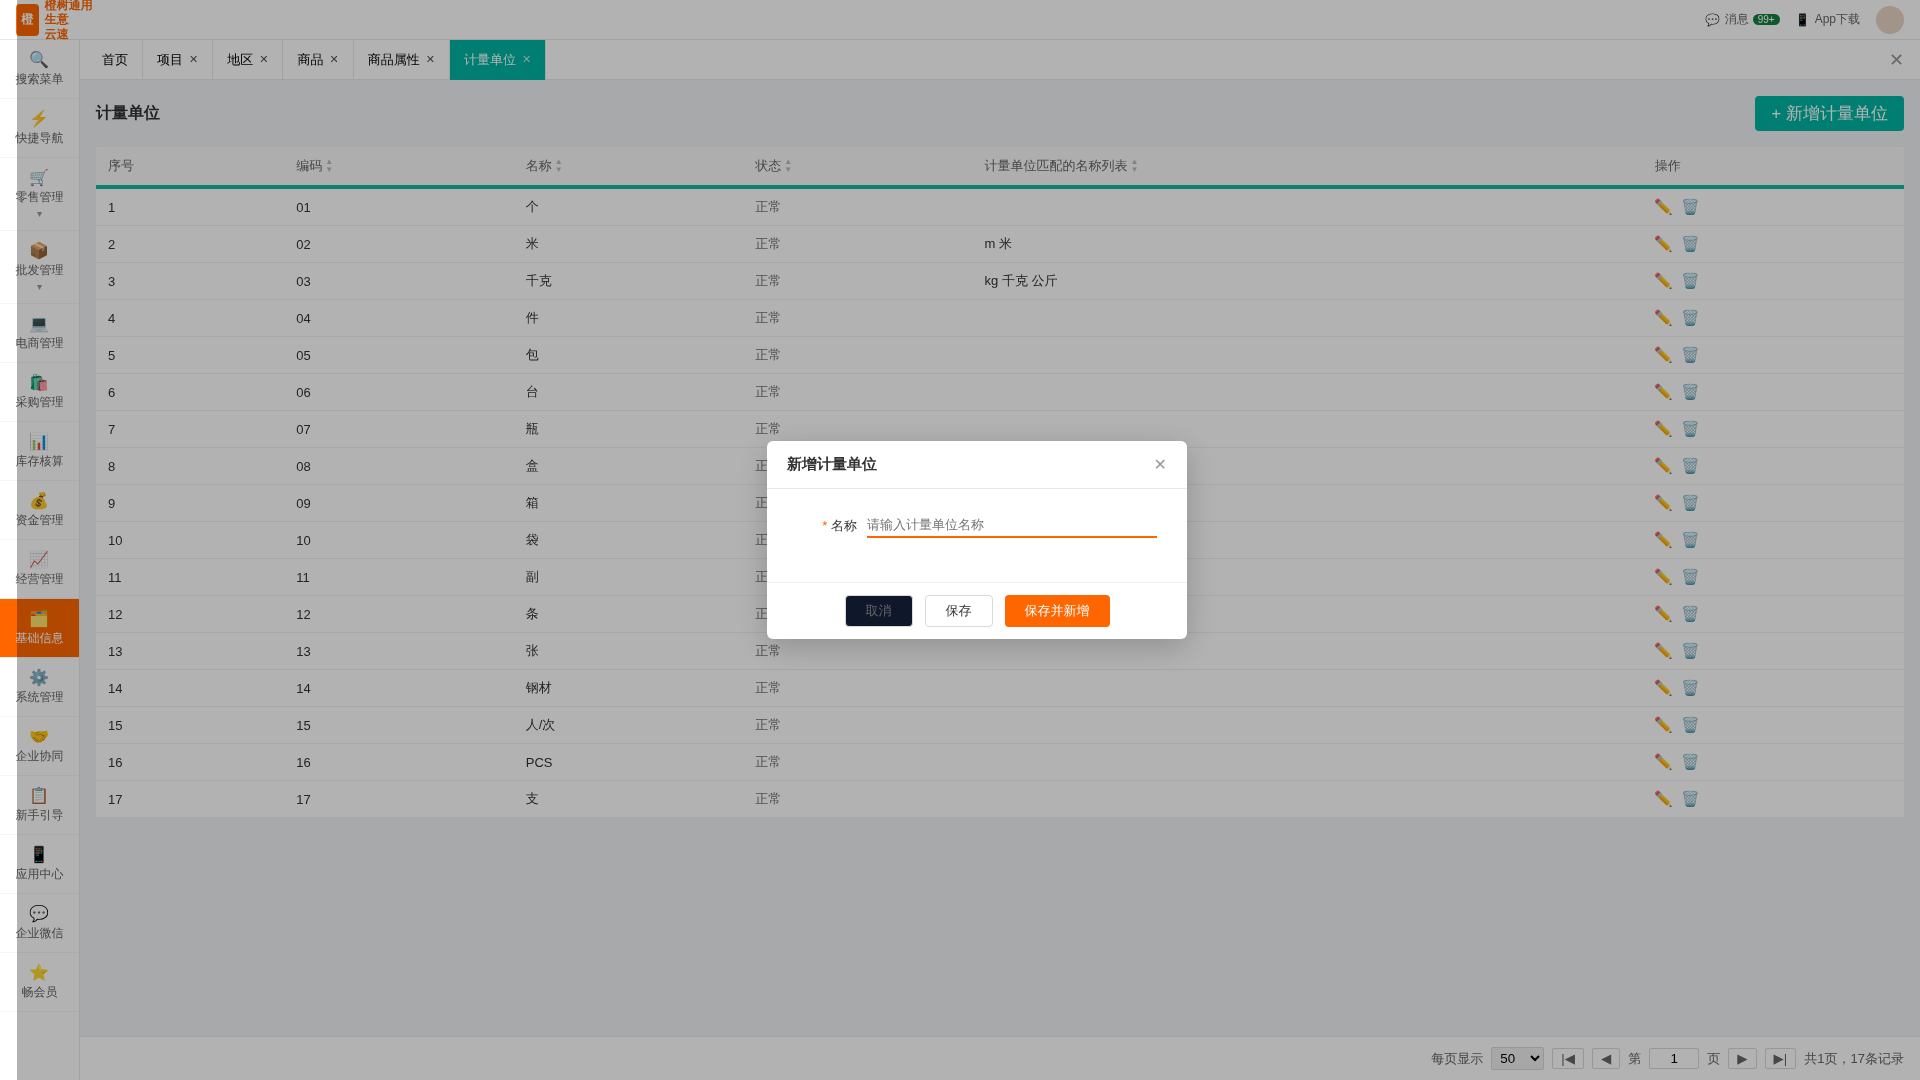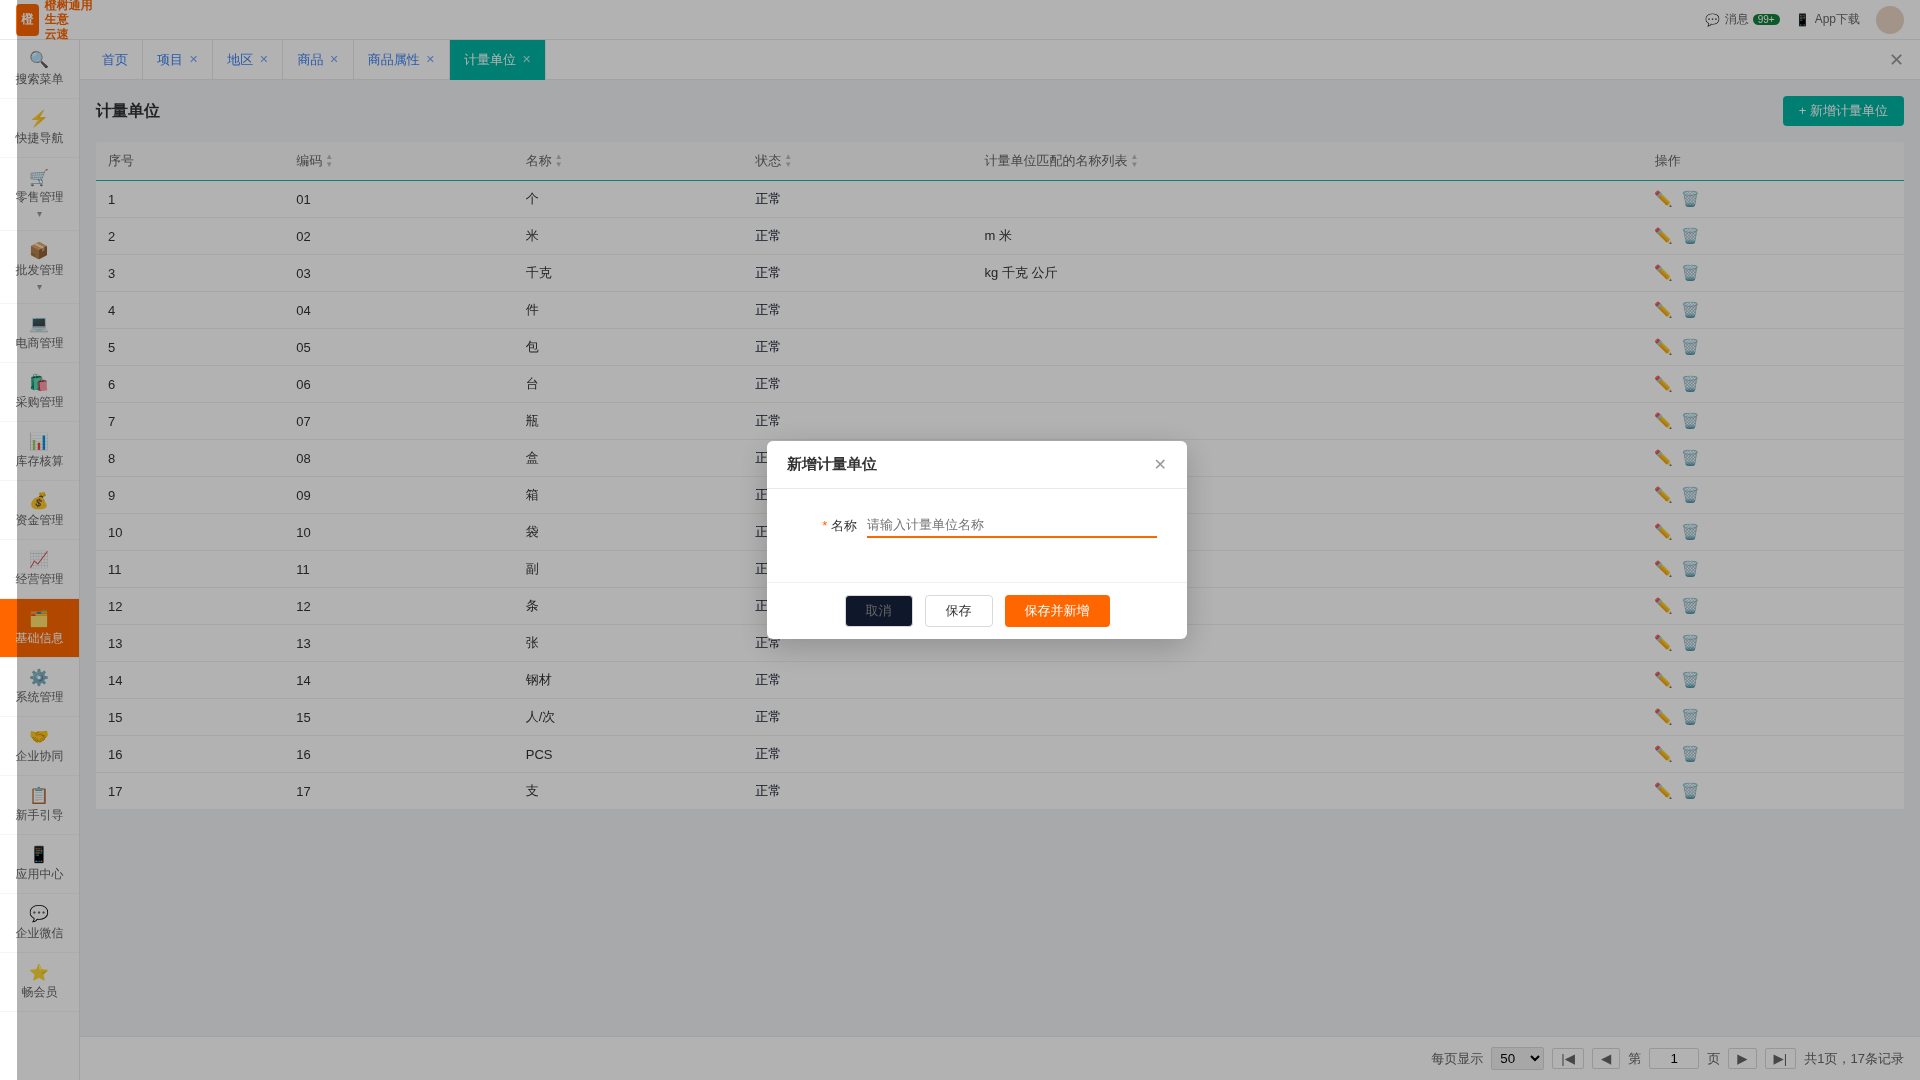--- a/index.html
+++ b/index.html
@@ -23,37 +23,37 @@
     .sidebar { width: 80px; background: #fff; border-right: 1px solid #e8e8e8; display: flex; flex-direction: column; overflow-y: auto; flex-shrink: 0; }
     .sidebar-item { padding: 10px 4px; text-align: center; cursor: pointer; color: #666; font-size: 12px; border-bottom: 1px solid #f5f5f5; }
     .sidebar-item.active { background: #f60; color: #fff; }
     .sidebar-item .s-icon { font-size: 16px; margin-bottom: 2px; }
 
     
     .content-area { flex: 1; display: flex; flex-direction: column; overflow: hidden; background: #f0f2f5; }
 
     
     .tab-bar { background: #fff; border-bottom: 1px solid #e8e8e8; display: flex; align-items: center; height: 40px; padding: 0 0 0 8px; flex-shrink: 0; }
-    .tab { display: flex; align-items: center; gap: 6px; padding: 0 14px; height: 40px; font-size: 13px; cursor: pointer; color: #3b82f6; border-right: 1px solid #e8e8e8; }
+    .tab { display: flex; align-items: center; gap: 6px; padding: 0 14px; height: 40px; font-size: 13px; cursor: pointer; color: #000000; border-right: 1px solid #e8e8e8; }
     .tab.active { background: #00b5a3; color: #fff; }
     .tab .close-btn { font-size: 11px; cursor: pointer; opacity: 0.7; }
     .tab.active .close-btn { color: #fff; }
     .tab-close-all { margin-left: auto; margin-right: 8px; padding: 4px 8px; font-size: 18px; cursor: pointer; color: #999; }
 
     
     .page-content { flex: 1; overflow: auto; padding: 16px; }
     .page-title { font-size: 16px; font-weight: bold; color: #333; margin-bottom: 16px; display: flex; justify-content: space-between; align-items: center; }
-    .btn-add { background: #00b5a3; color: #fff; border: none; padding: 6px 16px; border-radius: 4px; cursor: pointer; font-size: 13px; }
+    .btn-add { background: #00b5a3; color: #fff; border: none; padding: 6px 16px; border-radius: 4px; cursor: pointer; font-size: 17px; }
 
     
     .data-table { width: 100%; background: #fff; border-collapse: collapse; border-radius: 4px; overflow: hidden; }
     .data-table thead tr { background: #fafafa; }
-    .data-table th { padding: 10px 12px; text-align: left; color: #666; font-weight: normal; border-bottom: 1px solid #14b8a6; font-size: 13px; white-space: nowrap; }
+    .data-table th { padding: 10px 12px; text-align: left; color: #666; font-weight: normal; border-bottom: 4px solid #14b8a6; font-size: 13px; white-space: nowrap; }
     .data-table td { padding: 9px 12px; border-bottom: 1px solid #f0f0f0; color: #333; font-size: 13px; }
-    .status-normal { color: #0f172a; }
+    .status-normal { color: #737373; }
     .action-icons { display: flex; gap: 8px; color: #aaa; }
     .action-icon { cursor: pointer; font-size: 15px; }
     .th-sort { display: flex; align-items: center; gap: 3px; }
     .sort-arrows { display: flex; flex-direction: column; font-size: 8px; color: #bbb; line-height: 1; }
 
     
     .pagination-bar { background: #fff; border-top: 1px solid #e8e8e8; padding: 10px 16px; display: flex; align-items: center; justify-content: flex-end; gap: 8px; font-size: 13px; color: #666; flex-shrink: 0; }
     .pg-btn { padding: 2px 8px; border: 1px solid #d9d9d9; background: #fff; cursor: pointer; border-radius: 2px; color: #666; }
     .pg-input { width: 50px; text-align: center; border: 1px solid #d9d9d9; border-radius: 2px; padding: 2px 4px; }
     .pg-select { border: 1px solid #d9d9d9; border-radius: 2px; padding: 2px 4px; }

